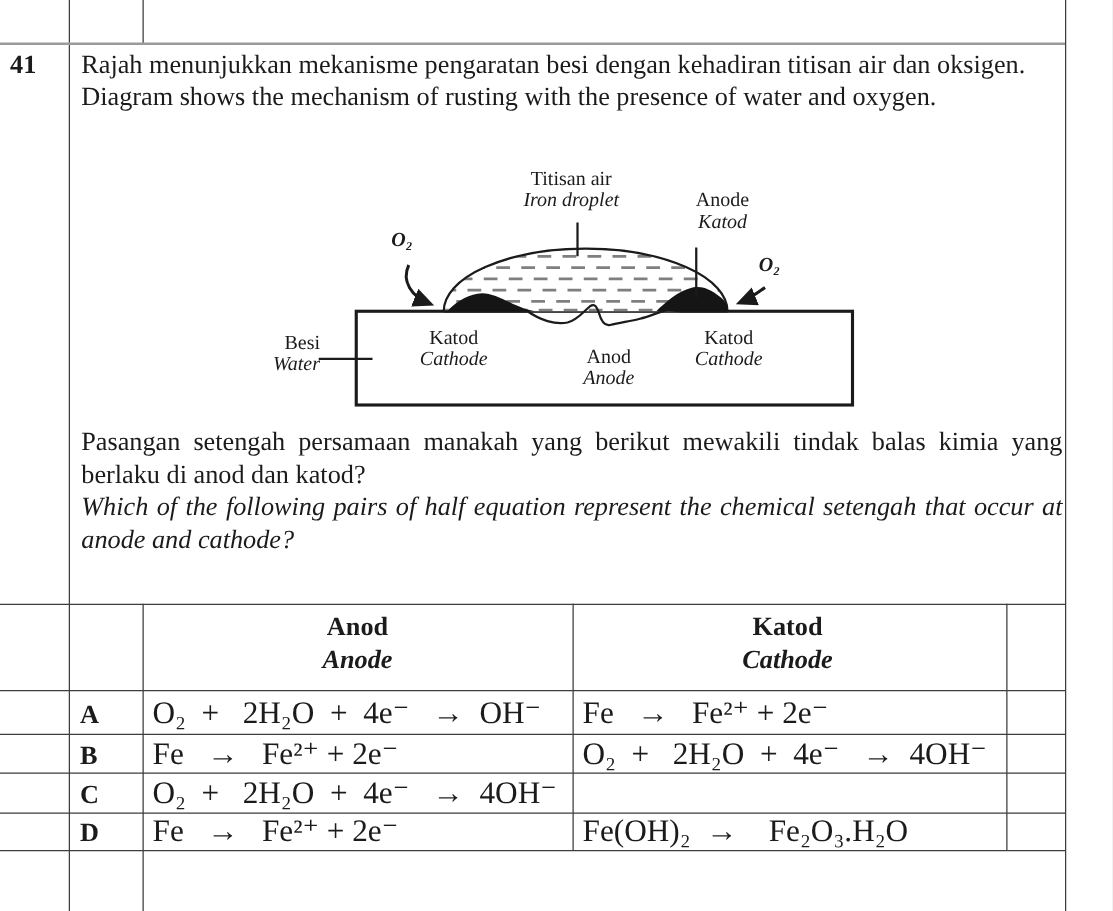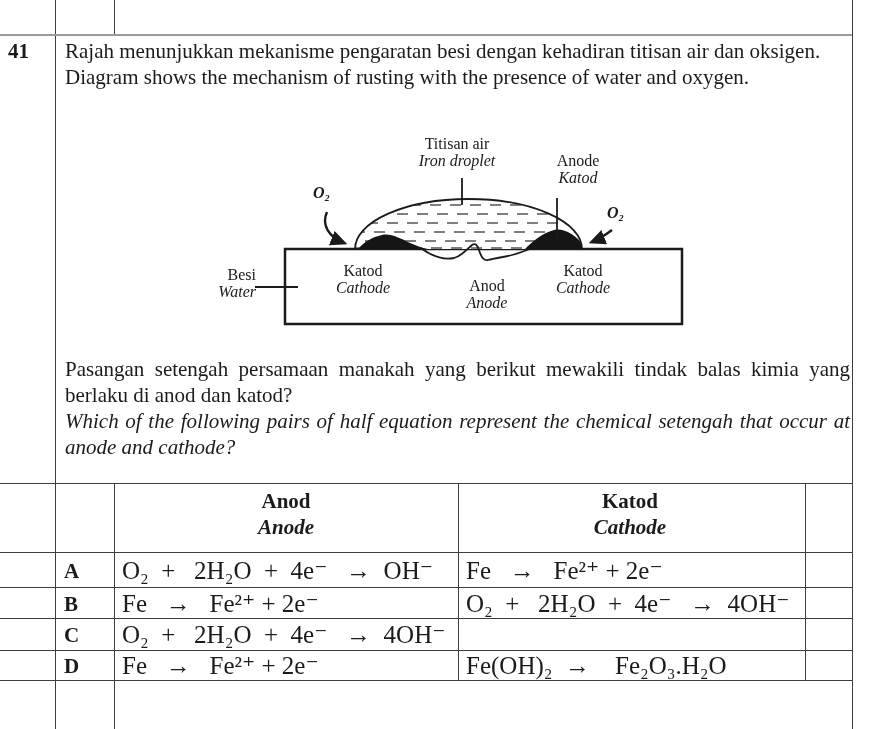--- a/index.html
+++ b/index.html
@@ -122,21 +122,21 @@
   </div>
   <div class="dlabel" style="left:435px;top:277px;width:104px">
     <span class="my">Anod</span>
     <span class="en">Anode</span>
   </div>
   <div class="dlabel" style="left:531px;top:262px;width:104px">
     <span class="my">Katod</span>
     <span class="en">Cathode</span>
   </div>
 
-  <div class="textblock" style="top:356px">
+  <div class="textblock" style="top:340px">
     <p>Pasangan setengah persamaan manakah yang berikut mewakili tindak balas kimia yang berlaku di anod dan katod?</p>
     <p class="italic">Which of the following pairs of half equation represent the chemical setengah that occur at anode and cathode?</p>
   </div>
 
   <div class="thead" style="left:114px;width:344px">
     <span class="my">Anod</span>
     <span class="en">Anode</span>
   </div>
   <div class="thead" style="left:458px;width:344px">
     <span class="my">Katod</span>

